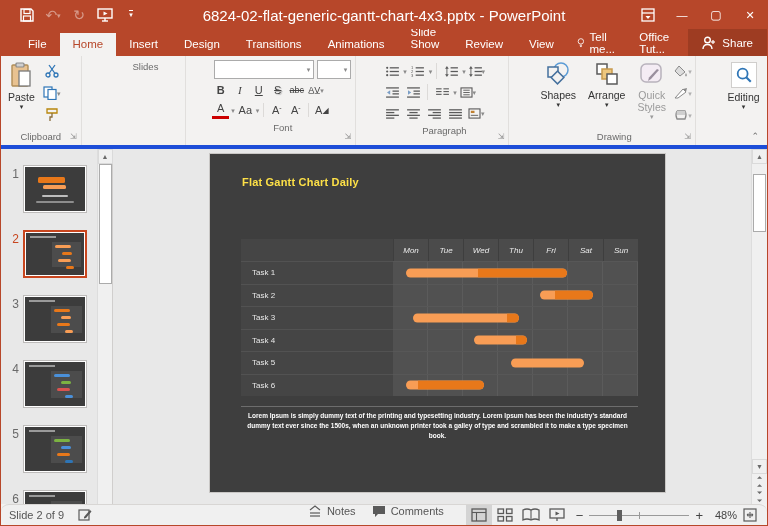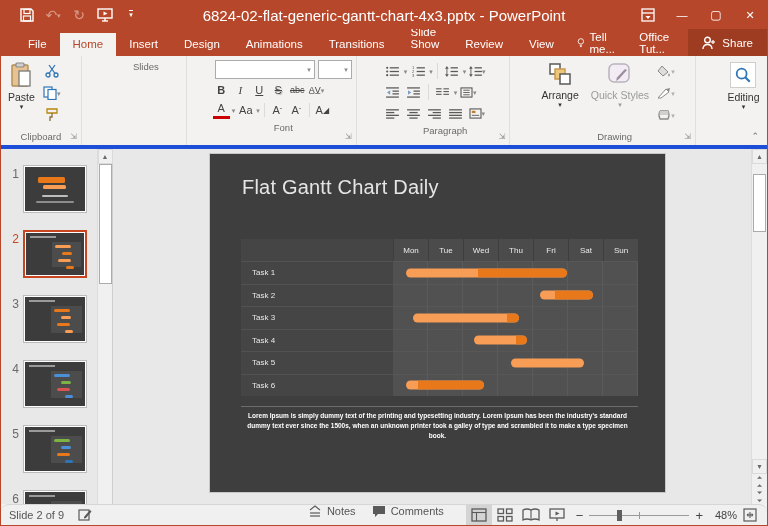--- a/index.html
+++ b/index.html
@@ -55,27 +55,27 @@
   .mini .mbar { position:absolute; height:3px; border-radius:1.5px; }
   .mini .mtitle { position:absolute; top:3px; left:4px; width:26px; height:2px; background:#9a9a9a; }
   .mini .mpanel { position:absolute; left:26px; top:9px; right:3px; bottom:8px; background:#4c4c4c; }
   .panel-scroll { width:15px; background:#f0f0f0; border-left:1px solid #dddddd; display:flex; flex-direction:column; align-items:center; flex:0 0 auto; }
   .scroll-arrow { width:15px; height:15px; display:flex; align-items:center; justify-content:center; font-size:7px; color:#6a6a6a; background:#f0f0f0; border:1px solid #dadada; }
   .scroll-thumb { width:13px; background:#fff; border:1px solid #ababab; }
 
   .workspace { flex:1; position:relative; min-width:0; }
   .slide-canvas { position:absolute; left:97px; top:5px; width:455px; height:338px; background:#3e3e3e; box-shadow:0 0 0 1px #c9c7c5; }
 
-  .slide-title { position:absolute; left:32px; top:22px; font-size:20px; color:#e5e5e5; letter-spacing:.2px; }
+  .slide-title { position:absolute; left:32px; top:22px; font-size:11px; color:#fde047; letter-spacing:.2px;font-weight:bold; }
 
   .gantt { position:absolute; left:31px; top:85px; width:397px; }
   .gantt-head { display:flex; height:22px; }
   .gantt-head .corner { width:152px; background:#454545; flex:0 0 auto; }
   .gantt-days { display:flex; flex:1; }
-  .gantt-days .day { flex:1; background:#4b4b4b; border-left:1px solid #3e3e3e; color:#eaeaea; font-size:8px; display:flex; align-items:center; justify-content:center; }
+  .gantt-days .day { flex:1; background:#4b4b4b; border-left:1px solid #3e3e3e; color:#eaeaea; font-size:8px; display:flex; align-items:center; justify-content:center;font-style:italic; }
   .gantt-row { display:flex; height:22.5px; }
   .gantt-row .tlabel { width:152px; background:#454545; border-top:1px solid #525252; color:#e8e8e8; font-size:8px; display:flex; align-items:center; padding-left:11px; flex:0 0 auto; }
   .gantt-row .track { flex:1; position:relative; background:#515151; border-top:1px solid #575757;
       background-image:repeating-linear-gradient(to right, transparent 0, transparent calc(100%/7 - 1px), #5b5b5b calc(100%/7 - 1px), #5b5b5b calc(100%/7)); }
   .bar { position:absolute; top:50%; transform:translateY(-50%); height:9px; border-radius:5px; background:#f89d55; overflow:hidden; }
   .bar .dark { position:absolute; top:0; bottom:0; right:0; background:#e8781a; }
 
   .slide-sep { position:absolute; left:31px; top:252px; width:397px; border-top:1px solid #6d6d6d; }
   .slide-body-text { position:absolute; left:36px; top:257px; width:383px; color:#fff; font-size:6.5px; font-weight:bold; text-align:center; line-height:1.55; }
 
@@ -391,22 +391,22 @@
       <div class="win-btn">✕</div>
     </div>
   </div>
 
   <div class="tabstrip">
     <div id="tab-container" style="display:flex; align-items:flex-end; padding-left:14px;">
         <div class="tab">File</div>
         <div class="tab active">Home</div>
         <div class="tab">Insert</div>
         <div class="tab">Design</div>
+        <div class="tab">Transitions</div>
         <div class="tab">Animations</div>
-        <div class="tab">Transitions</div>
         <div class="tab">Slide Show</div>
         <div class="tab">Review</div>
         <div class="tab">View</div>
       </div>
     <div class="tabstrip-right">
       <div class="tellme">
         <svg class="ic" width="12" height="16">
             <use href="#sym-bulb"></use>
           </svg>
         <span>Tell me...</span>
@@ -587,20 +587,27 @@
         </div>
       </div>
       <div class="rgroup-label">
           <span>Paragraph</span>
         </div>
       <span class="launcher">⇲</span>
     </div>
 
     <div class="rgroup" style="width:172px">
       <div class="rgroup-content">
+        <div class="bigbtn">
+          <svg class="ic" width="26" height="24">
+              <use href="#sym-shapes"></use>
+            </svg>
+          <span class="lbl">Shapes</span>
+            <span class="caret">▾</span>
+        </div>
         <div class="bigbtn">
           <svg class="ic" width="24" height="24">
               <use href="#sym-arrange"></use>
             </svg>
           <span class="lbl">Arrange</span>
             <span class="caret">▾</span>
         </div>
         <div class="bigbtn" style="color:#9a9a9a">
           <svg class="ic" width="26" height="24">
               <use href="#sym-quickstyles"></use>

